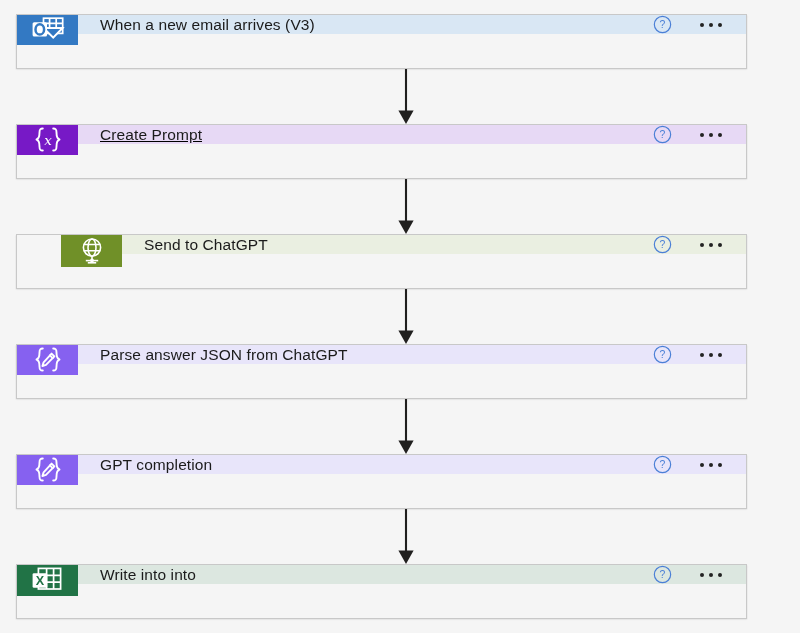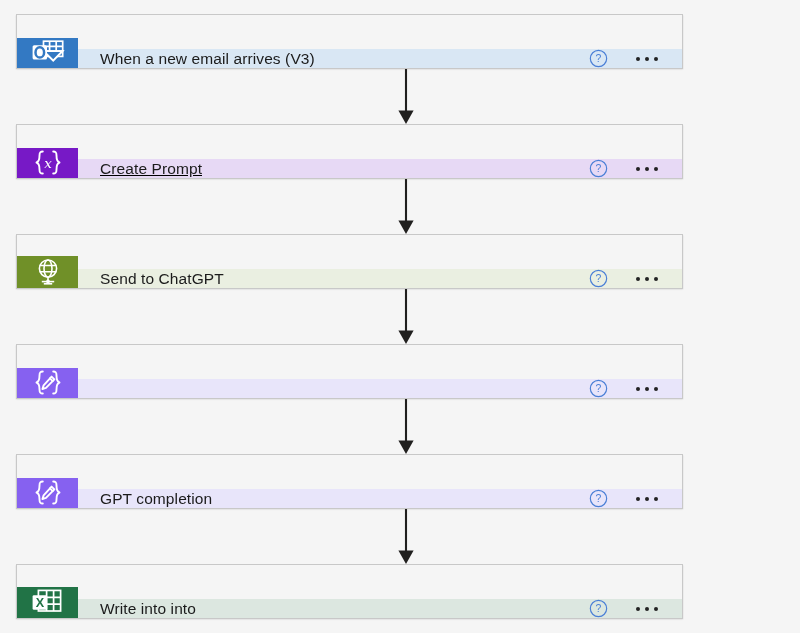--- a/index.html
+++ b/index.html
@@ -18,24 +18,24 @@
   #flow-canvas {
     position: relative;
     width: 800px;
     height: 633px;
   }
 
   
   .flow-card {
     position: absolute;
     left: 16px;
-    width: 667px;
+    width: 731px;
     height: 55px;
     display: flex;
-    align-items: flex-end;
+    align-items: flex-start;
     box-sizing: border-box;
     border: 1px solid #c8c8c8;
     box-shadow: 0 0.5px 1.5px rgba(0,0,0,0.16);
   }
 
   .card-icon-block {
     width: 61px;
     min-width: 61px;
     display: flex;
     align-items: center;
@@ -157,21 +157,21 @@
             </svg>
           </span>
           <span class="ellipsis-icon">
             <i></i>
             <i></i>
             <i></i>
           </span>
         </div>
       </div>
     </div>
-    <div class="flow-card" style="top: 234px;">
+    <div class="flow-card" style="top: 234px; padding-left: 44px;">
       <div class="card-icon-block" style="background: rgb(112, 144, 40);">
         <svg width="32" height="32" viewBox="0 0 32 32" aria-hidden="true">
           <g fill="none" stroke="#ffffff" stroke-width="1.6">
             <circle cx="16" cy="12.6" r="8.6"></circle>
             <ellipse cx="16" cy="12.6" rx="4" ry="8.6"></ellipse>
             <path d="M7.7 9.5h16.6M7.7 15.7h16.6"></path>
             <path d="M16 21.2v4.2"></path>
             <path d="M9.8 25.6h12.4"></path>
             <path d="M11.8 27.8h8.4"></path>
           </g>
@@ -200,20 +200,21 @@
         <svg width="34" height="30" viewBox="0 0 34 30" aria-hidden="true">
           <g fill="none" stroke="#ffffff" stroke-width="1.9" stroke-linecap="round" stroke-linejoin="round">
             <path d="M11.8 3.5c-3 0-3.3 1.5-3.3 4.1 0 3.2-.6 6.2-3 6.9 2.4.7 3 3.7 3 6.9 0 2.6.3 4.1 3.3 4.1"></path>
             <path d="M22.2 3.5c3 0 3.3 1.5 3.3 4.1 0 3.2.6 6.2 3 6.9-2.4.7-3 3.7-3 6.9 0 2.6-.3 4.1-3.3 4.1"></path>
             <path d="M20.6 8.6 L23.4 11.4 L15.0 19.8 L11.4 21.0 L12.6 17.4 Z"></path>
             <path d="M18.9 10.3 L21.7 13.1"></path>
           </g>
         </svg>
       </div>
       <div class="card-body" style="background: rgb(232, 229, 250);">
+        <span class="card-title">Parse answer JSON from ChatGPT</span>
         <div class="card-actions">
           <span>
             <svg class="help-icon" viewBox="0 0 20 20" aria-hidden="true">
               <circle cx="10" cy="10" r="8.6" fill="none" stroke="#4a7fd6" stroke-width="1.25"></circle>
               <text x="10" y="14.2" font-family="Liberation Sans, sans-serif" font-size="11" fill="#4a7fd6" text-anchor="middle">?</text>
             </svg>
           </span>
           <span class="ellipsis-icon">
             <i></i>
             <i></i>

